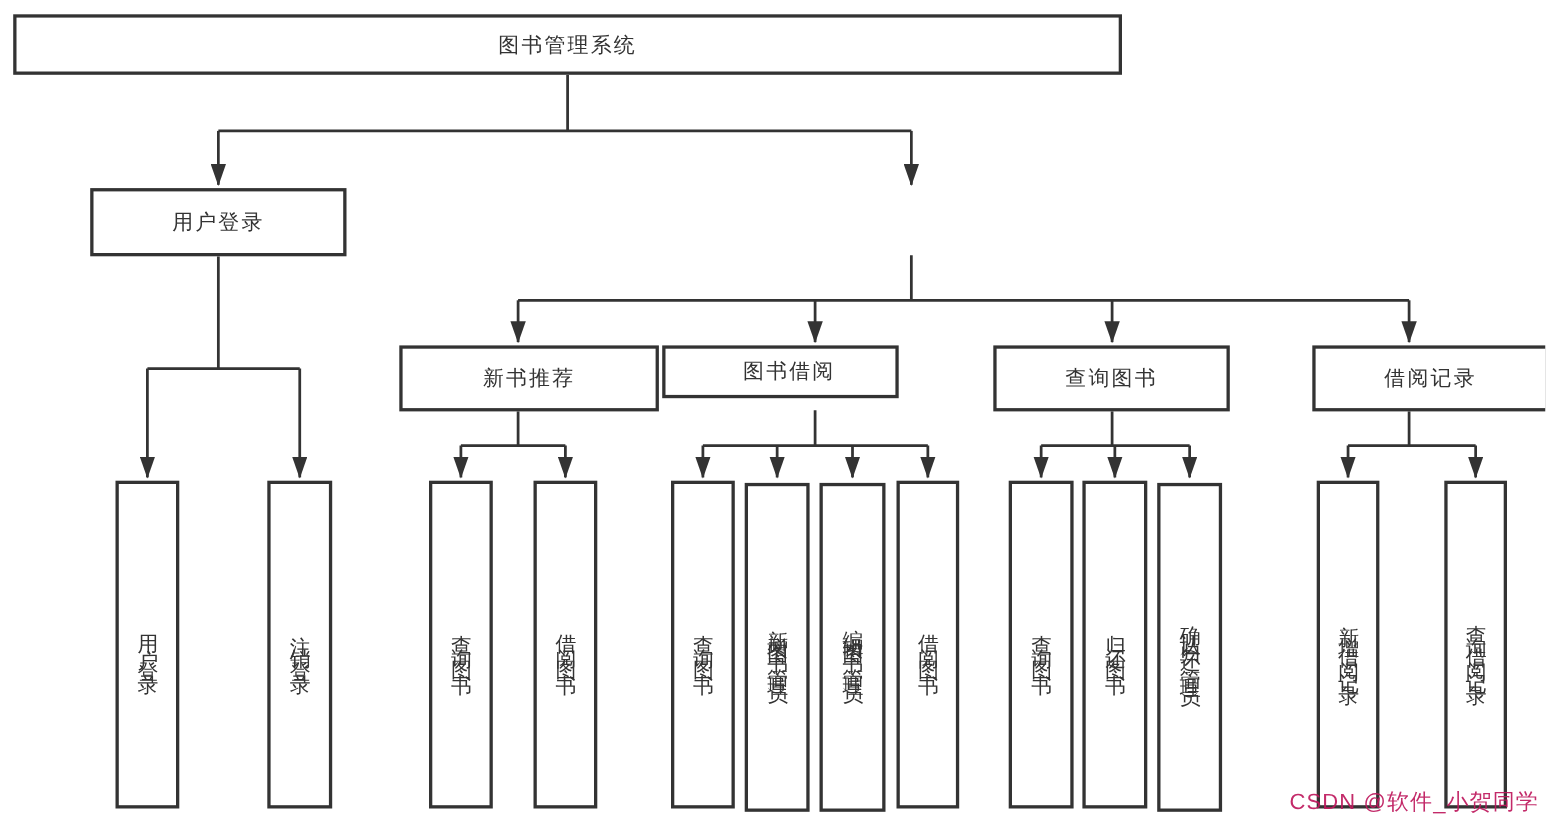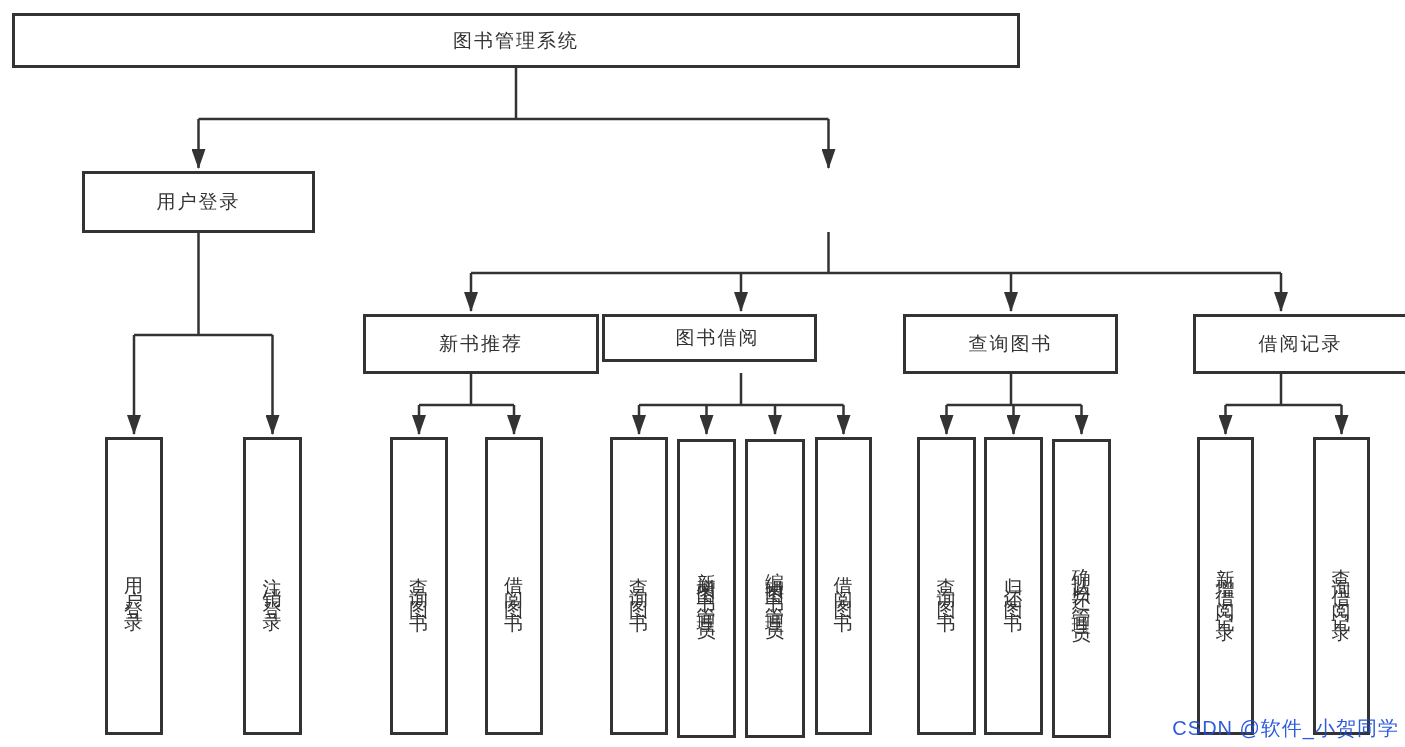--- a/index.html
+++ b/index.html
@@ -16,21 +16,21 @@
   .leaf{
     writing-mode:vertical-rl;text-orientation:mixed;
     font-size:19px;letter-spacing:12px;line-height:1;
     border-width:3px;
   }
   .vs11{letter-spacing:11px;}
   .vs8{letter-spacing:8px;}
   .vs7{letter-spacing:7px;}
   .watermark{
     position:absolute;right:6px;bottom:5px;z-index:3;
-    font-size:20px;letter-spacing:1px;color:#1d4ed8;opacity:.92;
+    font-size:20px;letter-spacing:1px;color:#be185d;opacity:.92;
   }
 </style>
 </head>
 <body>
 
 <div class="stage">
 
   <svg class="wires" viewBox="0 0 1405 747" xmlns="http://www.w3.org/2000/svg">
     <defs>
       <marker id="arrow" viewBox="0 0 20 14" markerWidth="20" markerHeight="14" refX="19" refY="7" orient="auto" markerUnits="userSpaceOnUse">

